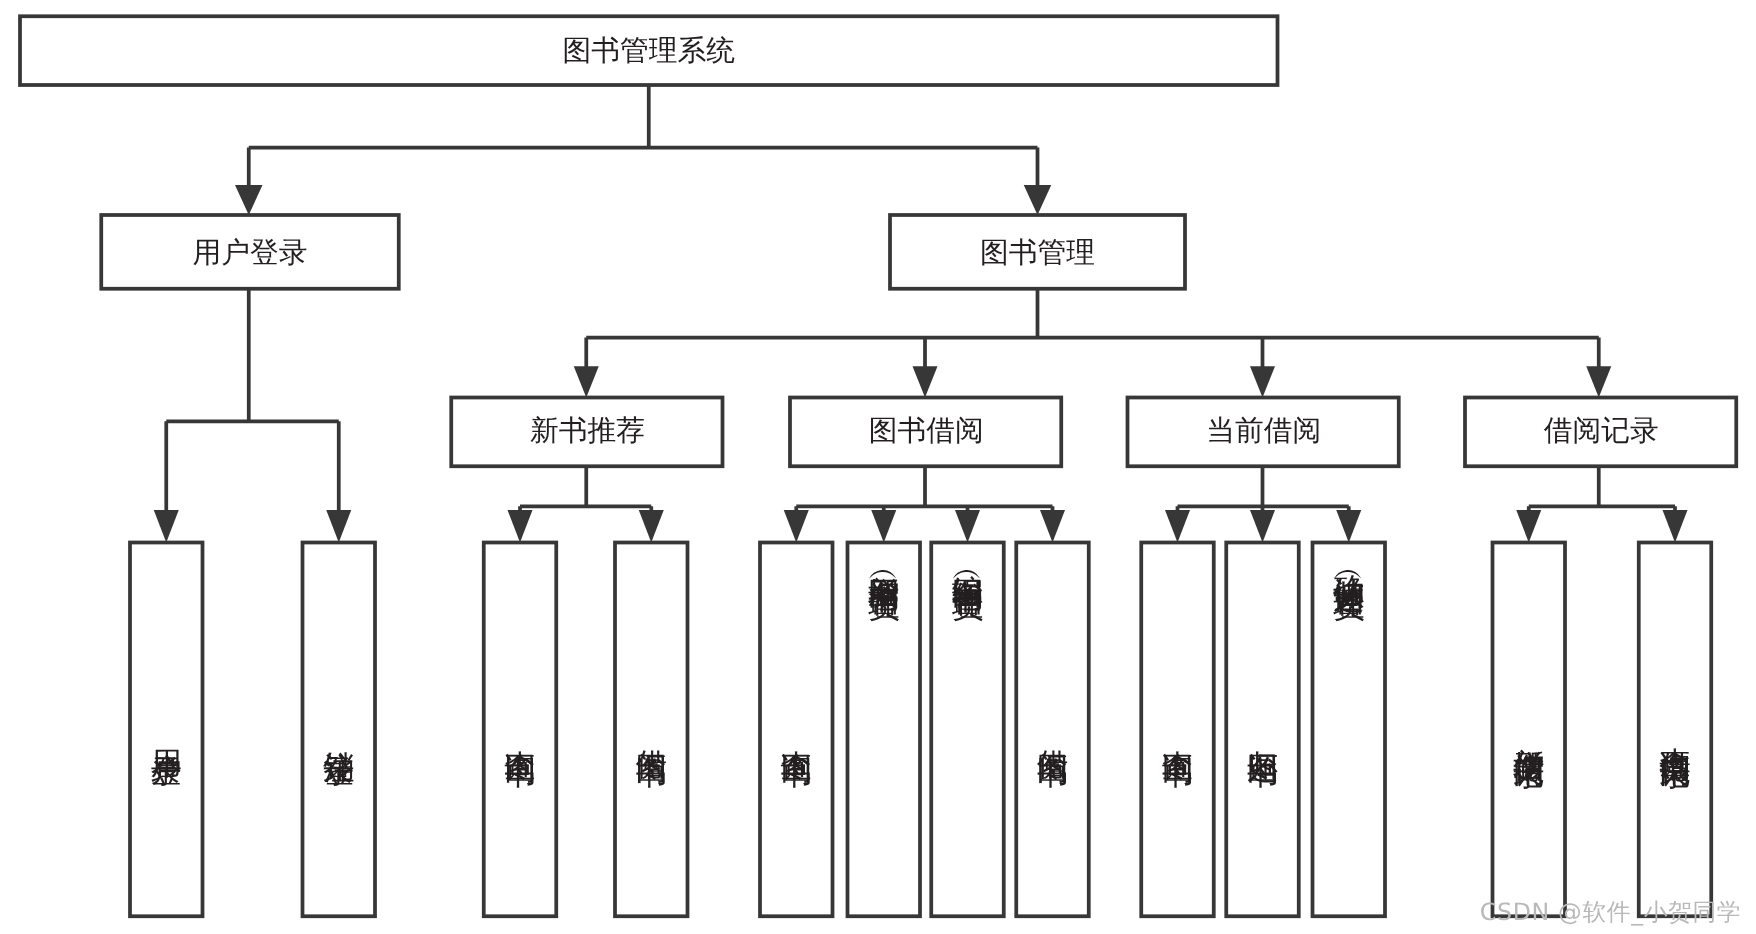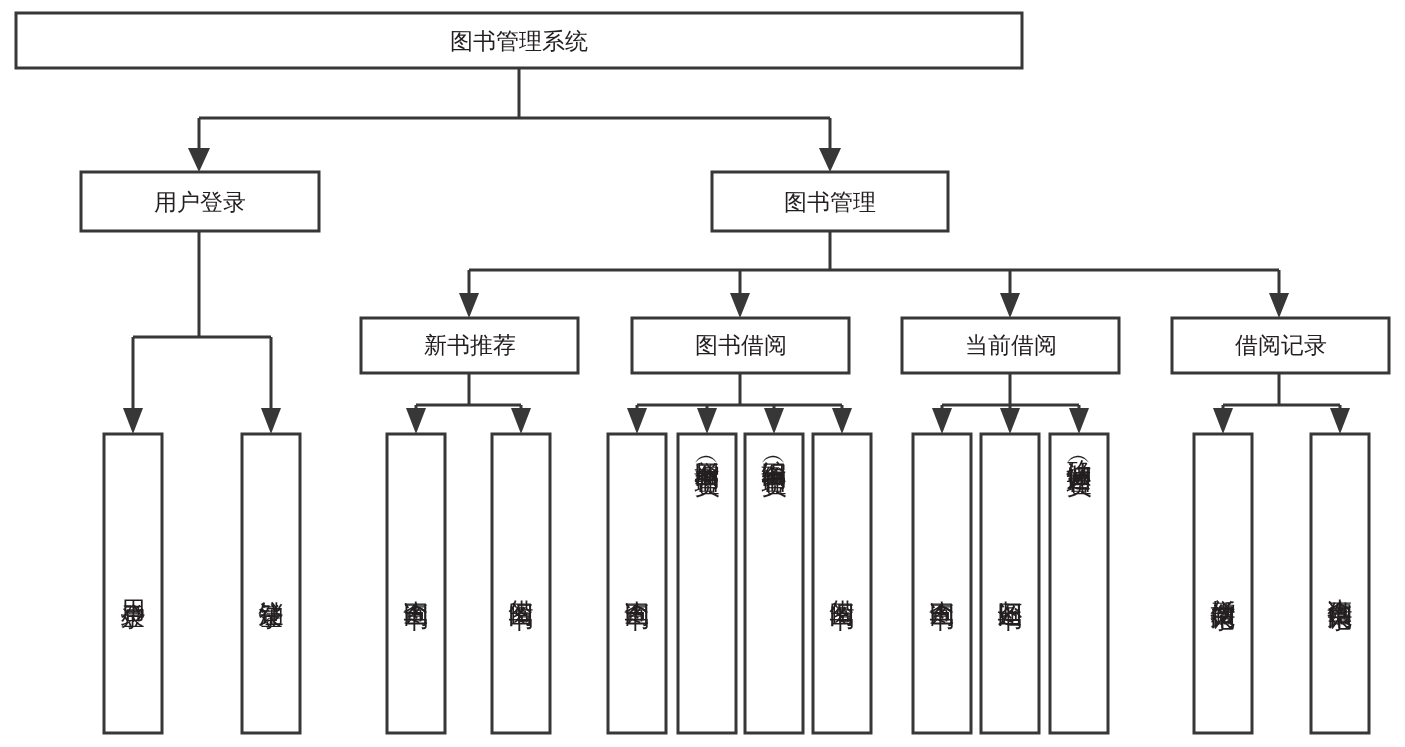--- a/index.html
+++ b/index.html
@@ -233,14 +233,15 @@
     <span class="leaf-label">确认归还（管理员）</span>
   </div>
 
   <div class="leaf-label-holder" style="left:1194px; top:434px; width:58px; height:299px;">
     <span class="leaf-label">新增借阅记录</span>
   </div>
   <div class="leaf-label-holder" style="left:1311px; top:434px; width:58px; height:299px;">
     <span class="leaf-label">查询借阅记录</span>
   </div>
 
+  <div class="watermark">CSDN @软件_小贺同学</div>
 
 </div>
 
 </body></html>

